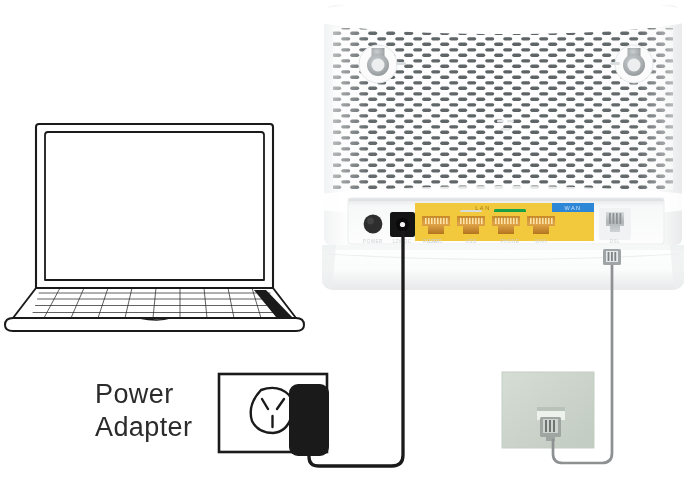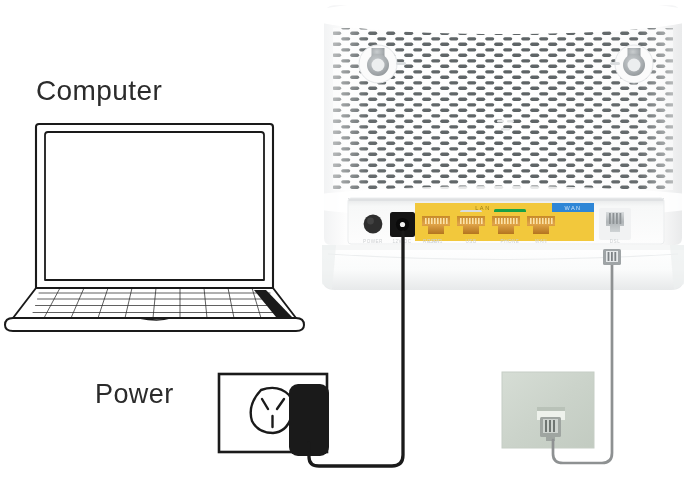--- a/index.html
+++ b/index.html
@@ -381,19 +381,19 @@
       <rect x="603" y="249" width="18" height="16" rx="1.6" fill="#9fa4a6"></rect>
       <rect x="606" y="251" width="12" height="11" fill="#e7eaeb"></rect>
       <g fill="#7d8285">
         <rect x="607.6" y="252" width="1.8" height="9"></rect>
         <rect x="611" y="252" width="1.8" height="9"></rect>
         <rect x="614.4" y="252" width="1.8" height="9"></rect>
       </g>
     </g>
   </svg>
 
-  <div class="label" id="computer-label">Computer</div>
 
   <div class="label" id="power-label">
     <span>Power</span>
+    <span>Adapter</span>
   </div>
 
 </div>
 
 </body></html>

